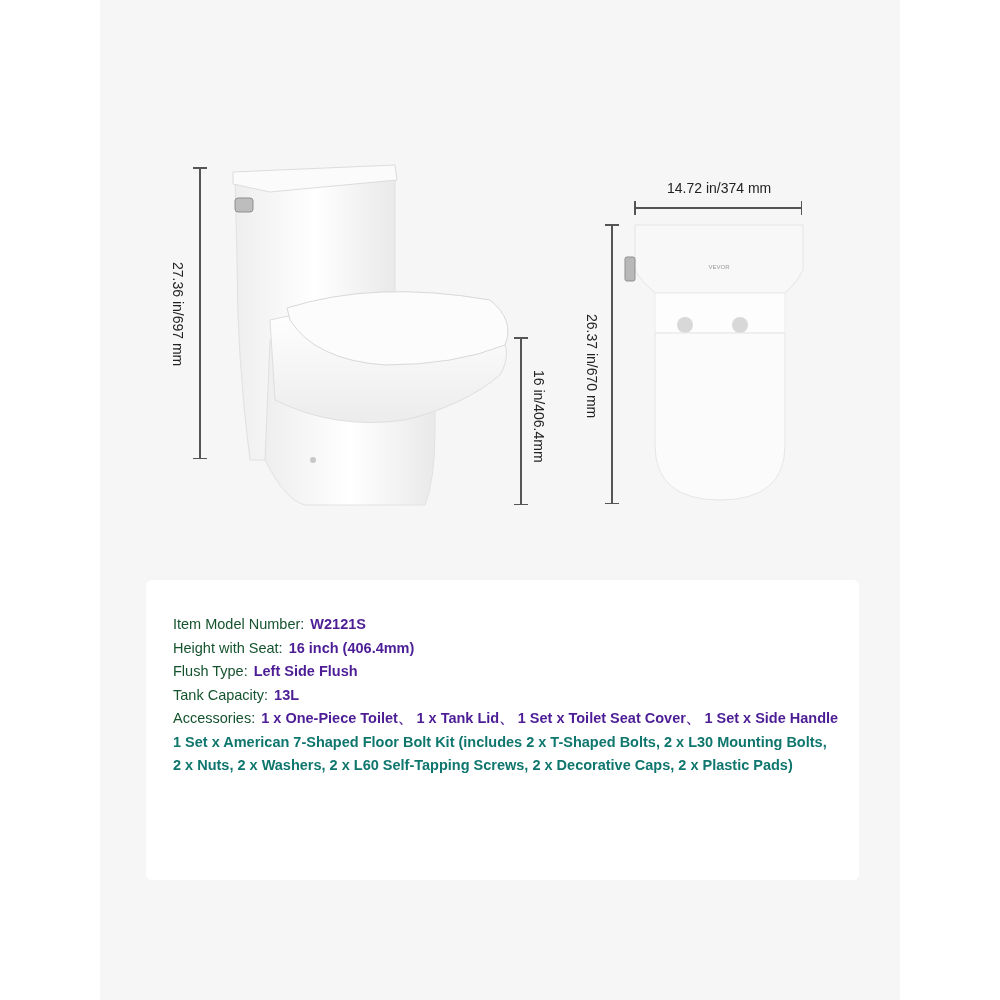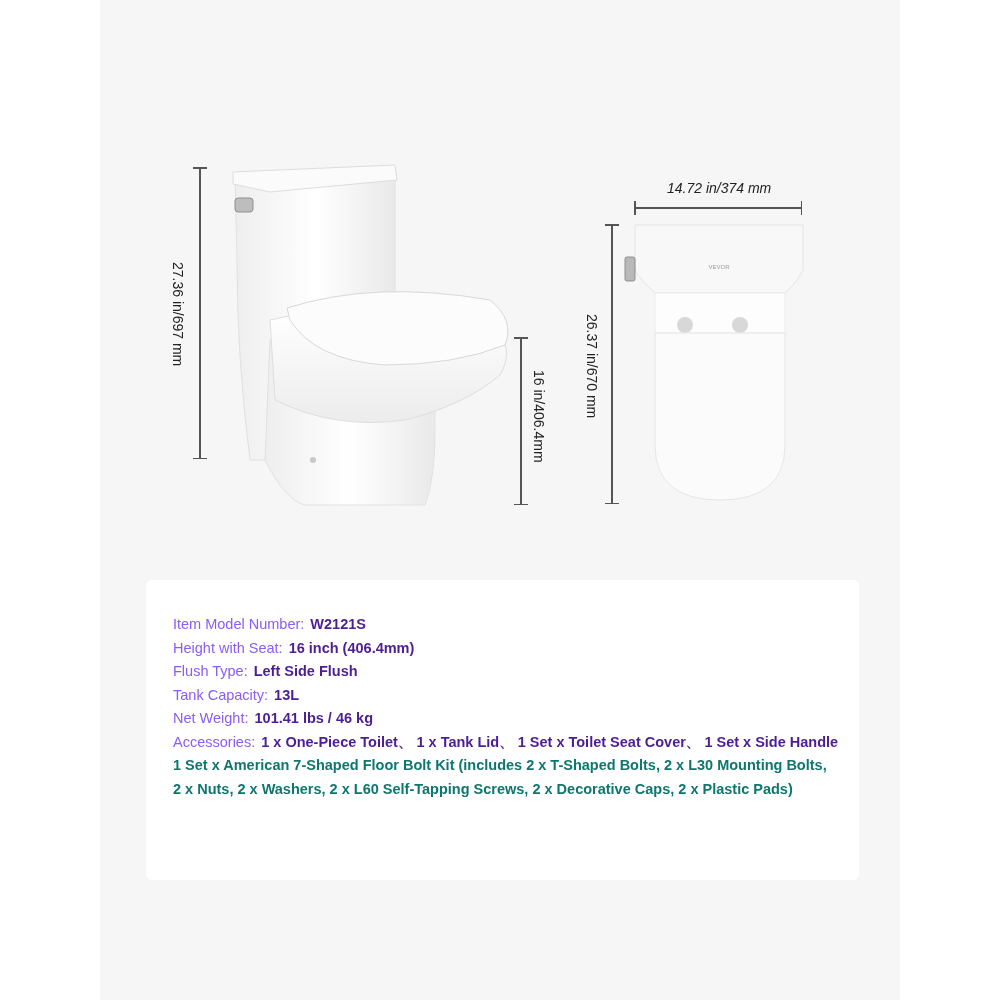--- a/index.html
+++ b/index.html
@@ -27,21 +27,21 @@
       transform-origin: left top; transform: rotate(90deg);
     }
     .dim-label-h { position: absolute; font-size: 14px; color: #222; white-space: nowrap; }
 
     .card {
       position: absolute; left: 146px; top: 580px; width: 713px; height: 300px;
       background: #ffffff; border-radius: 6px;
     }
     .specs { position: absolute; left: 27px; top: 33px; font-size: 14.5px; line-height: 23.5px; color: #222; }
     .row { white-space: nowrap; }
-    .lbl { color: #8b5cf6; }
+    .lbl { color: #14532d; }
     .val { color: #4c1d95; font-weight: bold; margin-left: 6px; }
     .cont { color: #0f766e; font-weight: bold; white-space: nowrap; }
     svg { position: absolute; overflow: visible; }
   </style>
 </head>
 <body>
 
 <div class="panel"></div>
 
 <svg style="left:225px; top:160px;" width="290" height="360" viewBox="0 0 290 360">
@@ -99,33 +99,32 @@
   <circle cx="115" cy="100" r="8" fill="#d8d8d8"></circle>
 
   <path d="M30 108 L160 108 L160 220 Q160 275 95 275 Q30 275 30 220 Z" fill="#fbfbfb" stroke="#e6e6e6"></path>
 </svg>
 
 <div class="dim-h" style="left:634px; top:201px; width:168px;">
   <div class="line"></div>
     <div class="cap l"></div>
     <div class="cap r"></div>
 </div>
-<div class="dim-label-h" style="left:667px; top:180px;font-style:italic;">14.72 in/374 mm</div>
+<div class="dim-label-h" style="left:667px; top:180px;">14.72 in/374 mm</div>
 
 <div class="dim-v" style="left:605px; top:224px; height:280px;">
   <div class="line"></div>
     <div class="cap top"></div>
     <div class="cap bot"></div>
 </div>
 <div class="dim-label-v" style="left:600px; top:314px;">26.37 in/670 mm</div>
 
 <div class="card">
   <div class="specs">
     <div class="row"><span class="lbl">Item Model Number:</span><span class="val">W2121S</span></div>
     <div class="row"><span class="lbl">Height with Seat:</span><span class="val">16 inch (406.4mm)</span></div>
     <div class="row"><span class="lbl">Flush Type:</span><span class="val">Left Side Flush</span></div>
     <div class="row"><span class="lbl">Tank Capacity:</span><span class="val">13L</span></div>
-    <div class="row"><span class="lbl">Net Weight:</span><span class="val">101.41 lbs / 46 kg</span></div>
     <div class="row"><span class="lbl">Accessories:</span><span class="val">1 x One-Piece Toilet、 1 x Tank Lid、 1 Set x Toilet Seat Cover、 1 Set x Side Handle</span></div>
     <div class="cont">1 Set x American 7-Shaped Floor Bolt Kit (includes 2 x T-Shaped Bolts, 2 x L30 Mounting Bolts,</div>
     <div class="cont">2 x Nuts, 2 x Washers, 2 x L60 Self-Tapping Screws, 2 x Decorative Caps, 2 x Plastic Pads)</div>
   </div>
 </div>
 
 </body></html>

